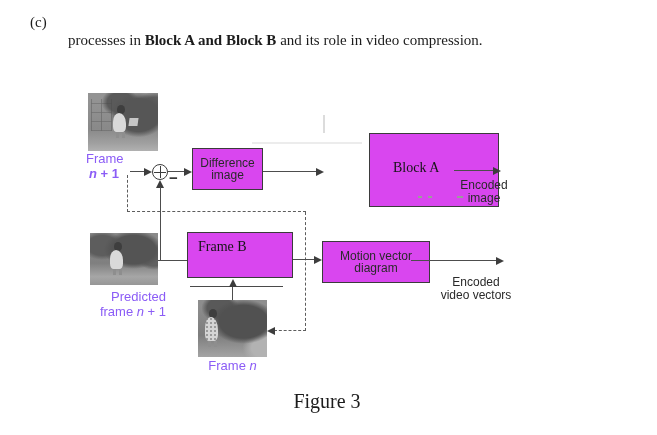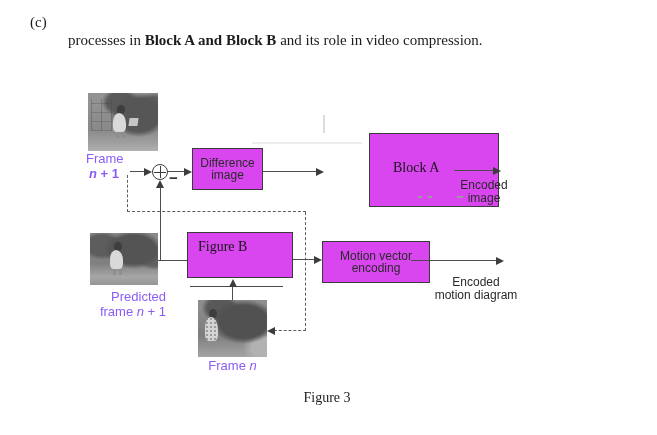--- a/index.html
+++ b/index.html
@@ -119,38 +119,38 @@
   <div class="dash-h" style="left:127px;top:211px;width:179px;"></div>
   <div class="dash-v" style="left:305px;top:212px;height:119px;"></div>
   <div class="dash-h" style="left:274px;top:330px;width:32px;"></div>
   <div class="ar l" style="left:267px;top:327px;"></div>
 
   <div class="ar u" style="left:156px;top:180px;"></div>
   <div class="ln-v" style="left:160px;top:187px;height:74px;"></div>
   <div class="ln-h" style="left:158px;top:260px;width:30px;"></div>
 
   <div class="box" style="left:187px;top:232px;width:106px;height:46px;">
-    <div class="serif14" style="position:absolute;left:10px;top:6px;">Figure B</div>
+    <div class="serif14" style="position:absolute;left:10px;top:6px;">Frame B</div>
   </div>
   <div class="thin-h" style="left:190px;top:286px;width:93px;"></div>
 
   <div class="ar u" style="left:229px;top:279px;"></div>
   <div class="ln-v" style="left:232px;top:287px;height:13px;"></div>
 
   <div class="ln-h" style="left:293px;top:259px;width:22px;"></div>
   <div class="ar r" style="left:314px;top:256px;"></div>
 
   <div class="box slab" style="left:322px;top:241px;width:108px;height:42px;">
-    <div><span>Motion vector</span><br><span>encoding</span></div>
+    <div><span>Motion vector</span><br><span>diagram</span></div>
   </div>
 
   <div class="ln-h" style="left:411px;top:260px;width:86px;"></div>
   <div class="ar r" style="left:496px;top:257px;"></div>
   <div class="abs slab" style="left:426px;top:276px;width:100px;text-align:center;">
-    <span>Encoded</span><br><span>motion diagram</span>
+    <span>Encoded</span><br><span>video vectors</span>
   </div>
 
   <div class="photo ph2" style="left:90px;top:233px;width:68px;height:52px;">
     <div class="person" style="left:20px;top:9px;">
       <div class="p-head"></div>
       <div class="p-body"></div>
       <div class="p-legs"></div>
     </div>
   </div>
   <div class="abs slab13" style="left:86px;top:289px;width:80px;text-align:right;">
@@ -162,18 +162,18 @@
     <div class="person" style="left:7px;top:9px;">
       <div class="p-head"></div>
       <div class="p-body dots" style="height:24px;"></div>
       <div class="p-legs"></div>
     </div>
   </div>
   <div class="abs slab13" style="left:198px;top:358px;width:69px;text-align:center;">
     <span>Frame </span><span class="it">n</span>
   </div>
 
-  <div class="abs" style="left:281px;top:390px;width:92px;text-align:center;font-size:14px;">Figure 3</div>
+  <div class="abs" style="left:281px;top:390px;width:92px;text-align:center;font-size:20px;">Figure 3</div>
 
   <div class="art" style="left:323px;top:115px;width:1.5px;height:18px;"></div>
   <div class="art" style="left:252px;top:142px;width:110px;height:2px;opacity:.55;"></div>
 
 </div>
 
 </body></html>

